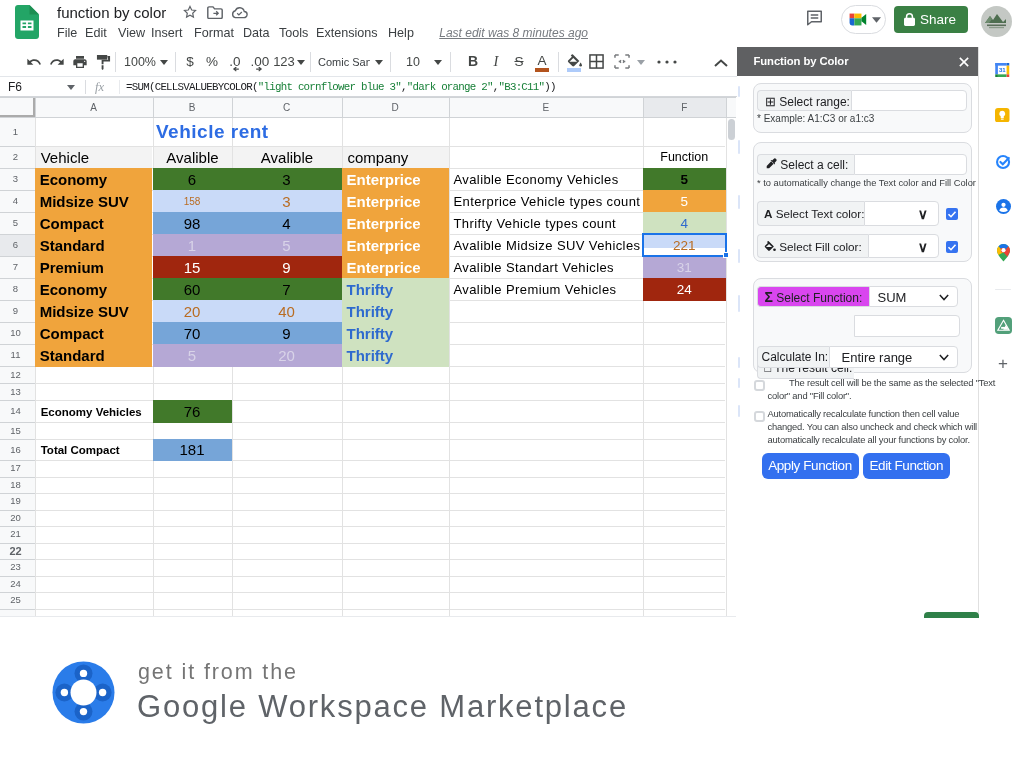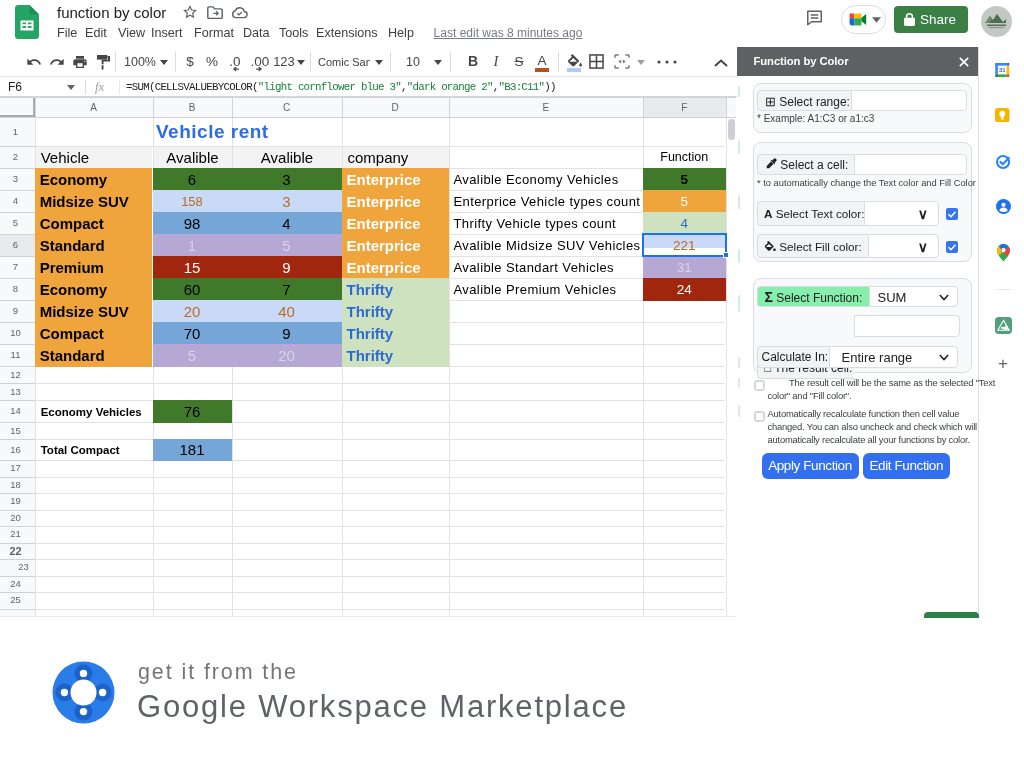--- a/index.html
+++ b/index.html
@@ -23,21 +23,21 @@
   </svg>
 <div style="position:absolute;left:57px;top:26px;width:70px;height:14px;font-size:12.6px;color:#3c4043;text-align:left;font-weight:400;line-height:14px;white-space:nowrap;">File</div>
 <div style="position:absolute;left:85px;top:26px;width:70px;height:14px;font-size:12.6px;color:#3c4043;text-align:left;font-weight:400;line-height:14px;white-space:nowrap;">Edit</div>
 <div style="position:absolute;left:118px;top:26px;width:70px;height:14px;font-size:12.6px;color:#3c4043;text-align:left;font-weight:400;line-height:14px;white-space:nowrap;">View</div>
 <div style="position:absolute;left:151px;top:26px;width:70px;height:14px;font-size:12.6px;color:#3c4043;text-align:left;font-weight:400;line-height:14px;white-space:nowrap;">Insert</div>
 <div style="position:absolute;left:194px;top:26px;width:70px;height:14px;font-size:12.6px;color:#3c4043;text-align:left;font-weight:400;line-height:14px;white-space:nowrap;">Format</div>
 <div style="position:absolute;left:243px;top:26px;width:70px;height:14px;font-size:12.6px;color:#3c4043;text-align:left;font-weight:400;line-height:14px;white-space:nowrap;">Data</div>
 <div style="position:absolute;left:279px;top:26px;width:70px;height:14px;font-size:12.6px;color:#3c4043;text-align:left;font-weight:400;line-height:14px;white-space:nowrap;">Tools</div>
 <div style="position:absolute;left:316px;top:26px;width:70px;height:14px;font-size:12.6px;color:#3c4043;text-align:left;font-weight:400;line-height:14px;white-space:nowrap;">Extensions</div>
 <div style="position:absolute;left:388px;top:26px;width:70px;height:14px;font-size:12.6px;color:#3c4043;text-align:left;font-weight:400;line-height:14px;white-space:nowrap;">Help</div>
-<div style="position:absolute;left:428px;top:26px;width:160px;height:14px;font-size:12px;color:#777b80;text-align:center;font-weight:400;line-height:14px;white-space:nowrap;text-decoration:underline;">Last edit was 8 minutes ago</div>
+<div style="position:absolute;left:428px;top:26px;width:160px;height:14px;font-size:12px;color:#777b80;text-align:right;font-weight:400;line-height:14px;white-space:nowrap;text-decoration:underline;font-style:italic;">Last edit was 8 minutes ago</div>
 <svg class="abs" style="left:805px;top:9px" width="19" height="18" viewBox="0 0 24 24" fill="none" stroke="#5f6368" stroke-width="2">
     <path d="M3 3h18v14H8l-5 4V3z" stroke-linejoin="round"></path>
     <path d="M7 8h10M7 12h10" stroke-width="1.8"></path>
   </svg>
 <div style="position:absolute;left:841px;top:5px;width:45px;height:29px;border:1px solid #dadce0;border-radius:15px;background:#fff;"></div>
 <svg class="abs" style="left:848px;top:11px" width="19" height="17" viewBox="0 0 24 21">
 <path d="M2 3h6v6H2z" fill="#ea4335"></path>
 <path d="M2 9h6v9H5a3 3 0 0 1-3-3V9z" fill="#1967d2"></path>
 <path d="M8 3h9v6H8z" fill="#fbbc04"></path>
 <path d="M8 9h9v9H8z" fill="#34a853"></path>
@@ -170,21 +170,21 @@
 <div style="position:absolute;left:0px;top:382.5px;width:31px;height:17.0px;font-size:9.5px;color:#5f6368;text-align:center;font-weight:400;line-height:17.0px;white-space:nowrap;">13</div>
 <div style="position:absolute;left:0px;top:399.5px;width:31px;height:22.0px;font-size:9.5px;color:#5f6368;text-align:center;font-weight:400;line-height:22.0px;white-space:nowrap;">14</div>
 <div style="position:absolute;left:0px;top:421.5px;width:31px;height:17.0px;font-size:9.5px;color:#5f6368;text-align:center;font-weight:400;line-height:17.0px;white-space:nowrap;">15</div>
 <div style="position:absolute;left:0px;top:438.5px;width:31px;height:21.5px;font-size:9.5px;color:#5f6368;text-align:center;font-weight:400;line-height:21.5px;white-space:nowrap;">16</div>
 <div style="position:absolute;left:0px;top:460.0px;width:31px;height:16.5px;font-size:9.5px;color:#5f6368;text-align:center;font-weight:400;line-height:16.5px;white-space:nowrap;">17</div>
 <div style="position:absolute;left:0px;top:476.5px;width:31px;height:16.5px;font-size:9.5px;color:#5f6368;text-align:center;font-weight:400;line-height:16.5px;white-space:nowrap;">18</div>
 <div style="position:absolute;left:0px;top:493.0px;width:31px;height:16.5px;font-size:9.5px;color:#5f6368;text-align:center;font-weight:400;line-height:16.5px;white-space:nowrap;">19</div>
 <div style="position:absolute;left:0px;top:509.5px;width:31px;height:16.5px;font-size:9.5px;color:#5f6368;text-align:center;font-weight:400;line-height:16.5px;white-space:nowrap;">20</div>
 <div style="position:absolute;left:0px;top:526.0px;width:31px;height:16.5px;font-size:9.5px;color:#5f6368;text-align:center;font-weight:400;line-height:16.5px;white-space:nowrap;">21</div>
 <div style="position:absolute;left:0px;top:542.5px;width:31px;height:16.5px;font-size:11px;color:#5f6368;text-align:center;font-weight:700;line-height:16.5px;white-space:nowrap;">22</div>
-<div style="position:absolute;left:0px;top:559.0px;width:31px;height:16.5px;font-size:9.5px;color:#5f6368;text-align:center;font-weight:400;line-height:16.5px;white-space:nowrap;margin-left:8px;">23</div>
+<div style="position:absolute;left:0px;top:559.0px;width:31px;height:16.5px;font-size:9.5px;color:#5f6368;text-align:center;font-weight:400;line-height:16.5px;white-space:nowrap;">23</div>
 <div style="position:absolute;left:0px;top:575.5px;width:31px;height:16.5px;font-size:9.5px;color:#5f6368;text-align:center;font-weight:400;line-height:16.5px;white-space:nowrap;">24</div>
 <div style="position:absolute;left:0px;top:592.0px;width:31px;height:16.5px;font-size:9.5px;color:#5f6368;text-align:center;font-weight:400;line-height:16.5px;white-space:nowrap;">25</div>
 <div style="position:absolute;left:34.7px;top:97.0px;width:1px;height:19.5px;background:#d0d3d6;"></div>
 <div style="position:absolute;left:34.7px;top:116.5px;width:1px;height:499.5px;background:#e2e2e2;"></div>
 <div style="position:absolute;left:152.5px;top:97.0px;width:1px;height:19.5px;background:#d0d3d6;"></div>
 <div style="position:absolute;left:152.5px;top:116.5px;width:1px;height:499.5px;background:#e2e2e2;"></div>
 <div style="position:absolute;left:231.5px;top:97.0px;width:1px;height:19.5px;background:#d0d3d6;"></div>
 <div style="position:absolute;left:231.5px;top:116.5px;width:1px;height:499.5px;background:#e2e2e2;"></div>
 <div style="position:absolute;left:341.5px;top:97.0px;width:1px;height:19.5px;background:#d0d3d6;"></div>
 <div style="position:absolute;left:341.5px;top:116.5px;width:1px;height:499.5px;background:#e2e2e2;"></div>
@@ -263,21 +263,21 @@
 <div style="position:absolute;left:34.7px;top:189.5px;width:117.8px;height:23.0px;background:#f0a43c;font-size:15px;color:#000;text-align:left;font-weight:700;line-height:23.0px;white-space:nowrap;overflow:visible;padding-left:5px;">Midsize SUV</div>
 <div style="position:absolute;left:34.7px;top:211.5px;width:117.8px;height:23.0px;background:#f0a43c;font-size:15px;color:#000;text-align:left;font-weight:700;line-height:23.0px;white-space:nowrap;overflow:visible;padding-left:5px;">Compact</div>
 <div style="position:absolute;left:34.7px;top:233.5px;width:117.8px;height:23.0px;background:#f0a43c;font-size:15px;color:#000;text-align:left;font-weight:700;line-height:23.0px;white-space:nowrap;overflow:visible;padding-left:5px;">Standard</div>
 <div style="position:absolute;left:34.7px;top:255.5px;width:117.8px;height:23.0px;background:#f0a43c;font-size:15px;color:#000;text-align:left;font-weight:700;line-height:23.0px;white-space:nowrap;overflow:visible;padding-left:5px;">Premium</div>
 <div style="position:absolute;left:34.7px;top:277.5px;width:117.8px;height:23.0px;background:#f0a43c;font-size:15px;color:#000;text-align:left;font-weight:700;line-height:23.0px;white-space:nowrap;overflow:visible;padding-left:5px;">Economy</div>
 <div style="position:absolute;left:34.7px;top:299.5px;width:117.8px;height:23.0px;background:#f0a43c;font-size:15px;color:#000;text-align:left;font-weight:700;line-height:23.0px;white-space:nowrap;overflow:visible;padding-left:5px;">Midsize SUV</div>
 <div style="position:absolute;left:34.7px;top:321.5px;width:117.8px;height:23.0px;background:#f0a43c;font-size:15px;color:#000;text-align:left;font-weight:700;line-height:23.0px;white-space:nowrap;overflow:visible;padding-left:5px;">Compact</div>
 <div style="position:absolute;left:34.7px;top:343.5px;width:117.8px;height:23.0px;background:#f0a43c;font-size:15px;color:#000;text-align:left;font-weight:700;line-height:23.0px;white-space:nowrap;overflow:visible;padding-left:5px;">Standard</div>
 <div style="position:absolute;left:152.5px;top:167.5px;width:79.0px;height:23.0px;background:#41792a;font-size:15px;color:#000;text-align:center;font-weight:400;line-height:23.0px;white-space:nowrap;overflow:visible;">6</div>
 <div style="position:absolute;left:231.5px;top:167.5px;width:110.0px;height:23.0px;background:#41792a;font-size:15px;color:#000;text-align:center;font-weight:400;line-height:23.0px;white-space:nowrap;overflow:visible;">3</div>
-<div style="position:absolute;left:152.5px;top:189.5px;width:79.0px;height:23.0px;background:#c9daf8;font-size:13px;color:#b96c22;text-align:center;font-weight:400;line-height:23.0px;white-space:nowrap;overflow:visible;">158</div>
+<div style="position:absolute;left:152.5px;top:189.5px;width:79.0px;height:23.0px;background:#c9daf8;font-size:10px;color:#b96c22;text-align:center;font-weight:400;line-height:23.0px;white-space:nowrap;overflow:visible;">158</div>
 <div style="position:absolute;left:231.5px;top:189.5px;width:110.0px;height:23.0px;background:#c9daf8;font-size:15px;color:#b96c22;text-align:center;font-weight:400;line-height:23.0px;white-space:nowrap;overflow:visible;">3</div>
 <div style="position:absolute;left:152.5px;top:211.5px;width:79.0px;height:23.0px;background:#76a5d8;font-size:15px;color:#000;text-align:center;font-weight:400;line-height:23.0px;white-space:nowrap;overflow:visible;">98</div>
 <div style="position:absolute;left:231.5px;top:211.5px;width:110.0px;height:23.0px;background:#76a5d8;font-size:15px;color:#000;text-align:center;font-weight:400;line-height:23.0px;white-space:nowrap;overflow:visible;">4</div>
 <div style="position:absolute;left:152.5px;top:233.5px;width:79.0px;height:23.0px;background:#b5a8d5;font-size:15px;color:#d8d3e8;text-align:center;font-weight:400;line-height:23.0px;white-space:nowrap;overflow:visible;">1</div>
 <div style="position:absolute;left:231.5px;top:233.5px;width:110.0px;height:23.0px;background:#b5a8d5;font-size:15px;color:#d8d3e8;text-align:center;font-weight:400;line-height:23.0px;white-space:nowrap;overflow:visible;">5</div>
 <div style="position:absolute;left:152.5px;top:255.5px;width:79.0px;height:23.0px;background:#a0260e;font-size:15px;color:#fff;text-align:center;font-weight:400;line-height:23.0px;white-space:nowrap;overflow:visible;">15</div>
 <div style="position:absolute;left:231.5px;top:255.5px;width:110.0px;height:23.0px;background:#a0260e;font-size:15px;color:#fff;text-align:center;font-weight:400;line-height:23.0px;white-space:nowrap;overflow:visible;">9</div>
 <div style="position:absolute;left:152.5px;top:277.5px;width:79.0px;height:23.0px;background:#41792a;font-size:15px;color:#000;text-align:center;font-weight:400;line-height:23.0px;white-space:nowrap;overflow:visible;">60</div>
 <div style="position:absolute;left:231.5px;top:277.5px;width:110.0px;height:23.0px;background:#41792a;font-size:15px;color:#000;text-align:center;font-weight:400;line-height:23.0px;white-space:nowrap;overflow:visible;">7</div>
 <div style="position:absolute;left:152.5px;top:299.5px;width:79.0px;height:23.0px;background:#c9daf8;font-size:15px;color:#b96c22;text-align:center;font-weight:400;line-height:23.0px;white-space:nowrap;overflow:visible;">20</div>
@@ -351,21 +351,21 @@
       <circle cx="14" cy="12" r="1.8" fill="#202124"></circle>
     </svg> Select Fill color:</div>
 <div style="position:absolute;left:868px;top:234px;width:71px;height:24px;background:#fff;border:1px solid #dadce0;border-radius:0 4px 4px 0;">
     <span style="position:absolute;right:10px;top:0;line-height:24px;font-size:14px;font-weight:700;color:#202124;">∨</span>
   </div>
 <svg class="abs" style="left:945.5px;top:240.5px" width="12" height="12" viewBox="0 0 12 12">
     <rect width="12" height="12" rx="2" fill="#3673f0"></rect>
     <path d="M2.5 6.2L5 8.7l4.5-5" stroke="#fff" stroke-width="1.6" fill="none"></path>
   </svg>
 <div style="position:absolute;left:752.5px;top:277.5px;width:219px;height:95px;background:#f8f9fa;border:1px solid #dadce0;border-radius:8px;"></div>
-<div style="position:absolute;left:756.5px;top:285.5px;width:112px;height:21.5px;background:#86efac;border:1px solid #dadce0;border-right:none;border-radius:4px 0 0 4px;font-size:12px;color:#202124;line-height:21.5px;white-space:nowrap;padding-left:7px;font-weight:500;"><b style="font-size:14px;">Σ</b> Select Function:</div>
+<div style="position:absolute;left:756.5px;top:285.5px;width:112px;height:21.5px;background:#d946ef;border:1px solid #dadce0;border-right:none;border-radius:4px 0 0 4px;font-size:12px;color:#202124;line-height:21.5px;white-space:nowrap;padding-left:7px;font-weight:500;"><b style="font-size:14px;">Σ</b> Select Function:</div>
 <div style="position:absolute;left:868.5px;top:285.5px;width:89px;height:21.5px;background:#fff;border:1px solid #dadce0;border-radius:0 4px 4px 0;font-size:13px;color:#202124;line-height:21.5px;padding-left:8px;">SUM<svg style="position:absolute;right:8px;top:7px" width="10" height="7" viewBox="0 0 12 8" fill="none" stroke="#202124" stroke-width="1.8">
       <path d="M1 1l5 5.5L11 1"></path>
     </svg></div>
 <div style="position:absolute;left:756.5px;top:315px;width:97.5px;height:21.5px;background:#f1f3f4;border:1px solid #dadce0;border-right:none;border-radius:4px 0 0 4px;font-size:12px;color:#202124;line-height:21.5px;white-space:nowrap;padding-left:7px;font-weight:500;margin-top:42px;"><span style="font-size:11px;">□</span> The result cell:</div>
 <div style="position:absolute;left:854px;top:315px;width:106px;height:21.5px;background:#fff;border:1px solid #dadce0;border-radius:0 4px 4px 0;"></div>
 <div style="position:absolute;left:756.5px;top:346px;width:72px;height:21.5px;background:#f1f3f4;border:1px solid #dadce0;border-right:none;border-radius:4px 0 0 4px;font-size:12px;color:#202124;line-height:21.5px;white-space:nowrap;padding-left:4px;font-weight:500;">Calculate In:</div>
 <div style="position:absolute;left:828.5px;top:346px;width:129px;height:21.5px;background:#fff;border:1px solid #dadce0;border-radius:0 4px 4px 0;font-size:13px;color:#202124;line-height:21.5px;padding-left:12px;">Entire range<svg style="position:absolute;right:8px;top:7px" width="10" height="7" viewBox="0 0 12 8" fill="none" stroke="#202124" stroke-width="1.8">
       <path d="M1 1l5 5.5L11 1"></path>
     </svg></div>
 <div style="position:absolute;left:753.5px;top:380px;width:11px;height:11px;background:#fff;border:2px solid #d5d8dc;border-radius:3px;"></div>

